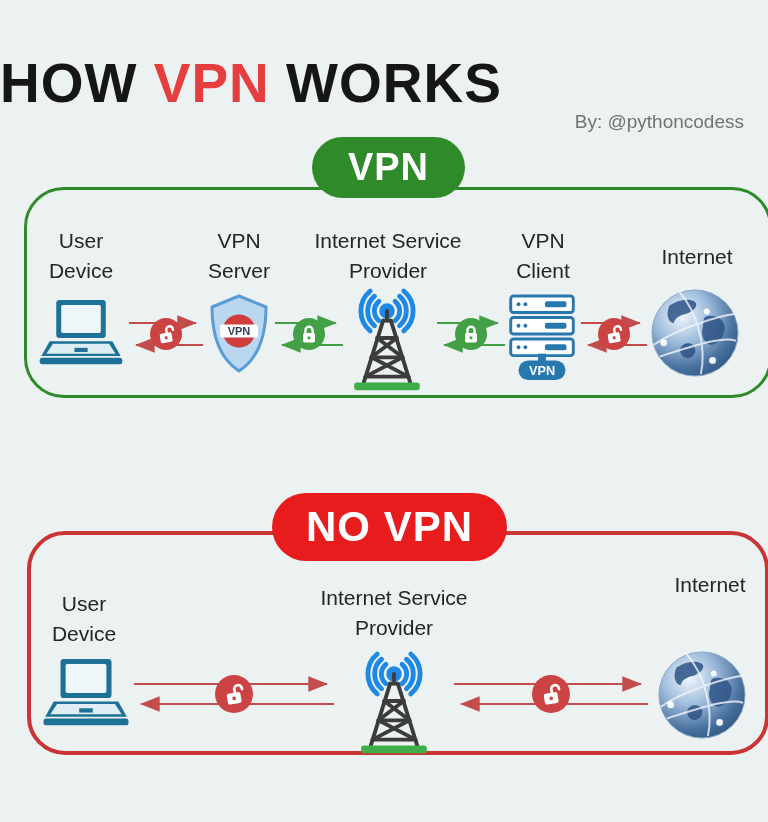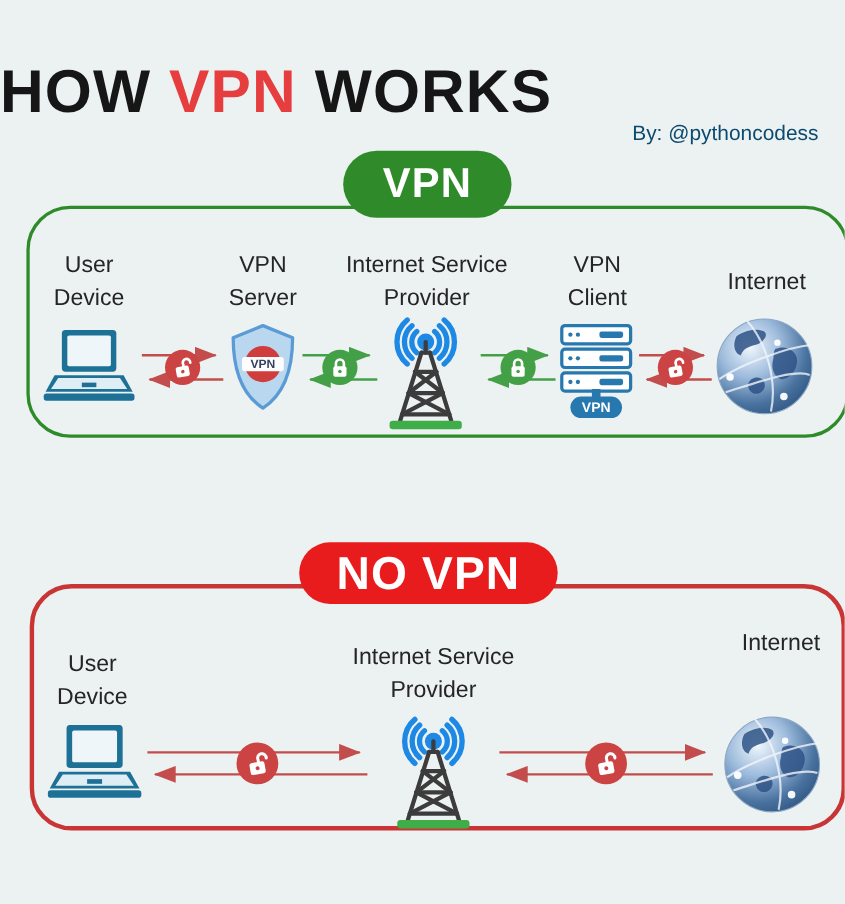--- a/index.html
+++ b/index.html
@@ -3,31 +3,31 @@
 <meta charset="utf-8">
 <style>
   html,body{margin:0;padding:0;background:#ecf1f1;}
   .page{position:relative;width:768px;height:822px;background:#ecf1f1;overflow:hidden;
         font-family:"Liberation Sans",sans-serif;}
 
   
   .title{position:absolute;top:51px;left:0;right:0;text-align:left;
          font-size:55px;font-weight:800;letter-spacing:1px;color:#161616;white-space:nowrap;}
   .title .hl{color:#e63e3e;}
-  .byline{position:absolute;top:111px;right:24px;font-size:19px;color:#0c4a6e;}
+  .byline{position:absolute;top:111px;right:24px;font-size:19px;color:#737373;}
 
   
   .panel{position:absolute;border-radius:40px;padding-left:28px;}
   .panel.vpn{left:24px;top:187px;width:714px;height:205px;border:3px solid #2f8b2a;}
   .panel.novpn{left:27px;top:531px;width:706px;height:216px;border:4px solid #c93434;border-radius:38px;}
 
   .pill{position:absolute;display:flex;align-items:center;justify-content:center;
         color:#fff;font-weight:800;letter-spacing:1px;z-index:5;}
   .pill.green{left:312px;top:137px;width:153px;height:61px;border-radius:31px;background:#2f8b2a;font-size:38px;}
-  .pill.red{left:272px;top:493px;width:235px;height:56px;border-radius:36px;background:#e81c1c;font-size:42px;}
+  .pill.red{left:272px;top:493px;width:235px;height:68px;border-radius:36px;background:#e81c1c;font-size:42px;}
 
   
   .nlabel{position:absolute;text-align:center;font-size:21px;line-height:30px;
           color:#252525;font-weight:500;}
 
   
   .icon{position:absolute;}
   svg{display:block;}
 
   

